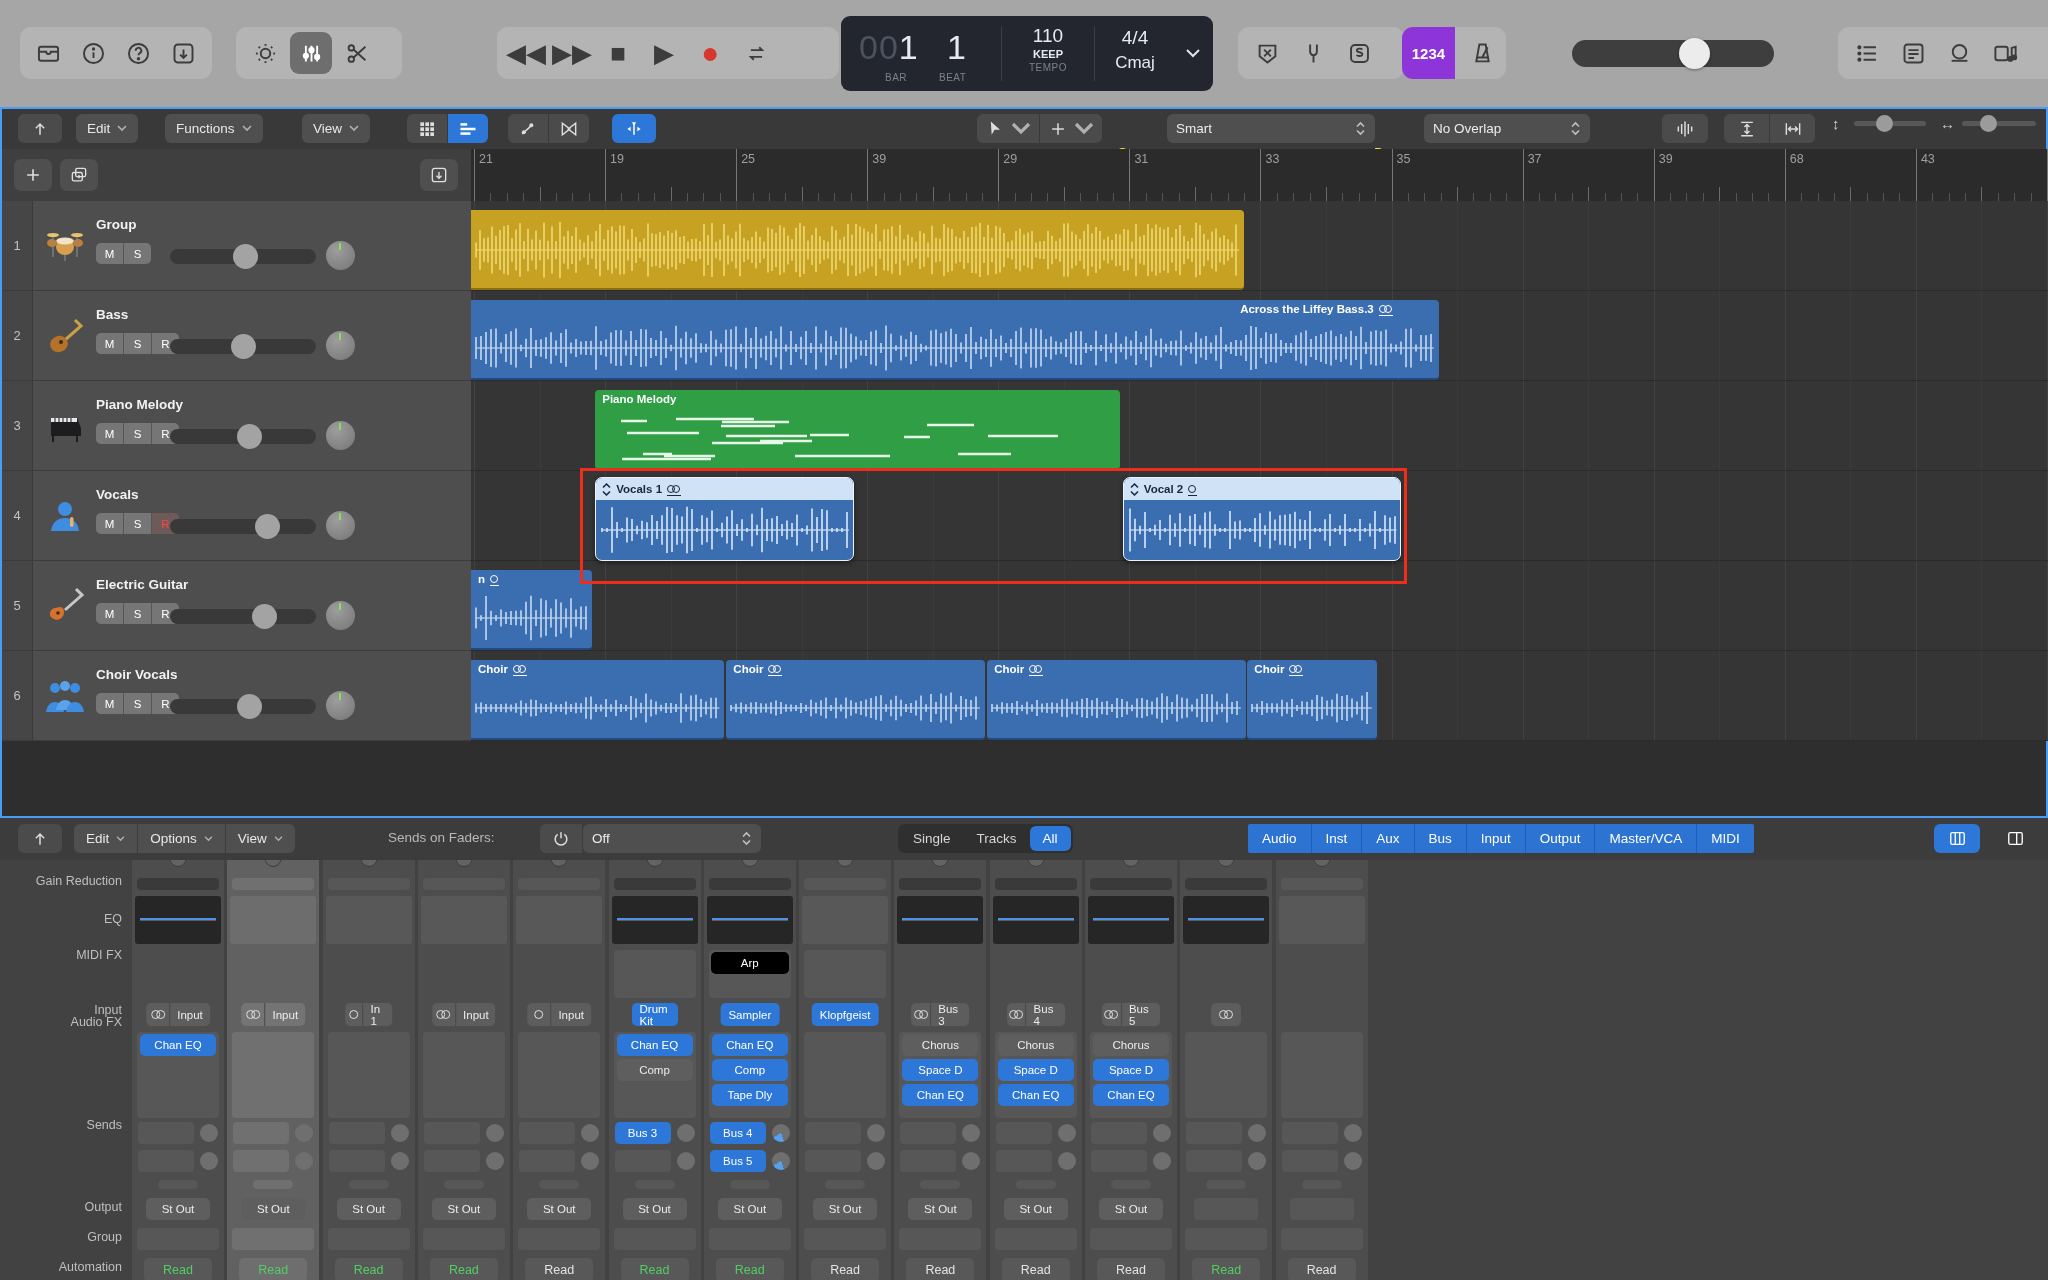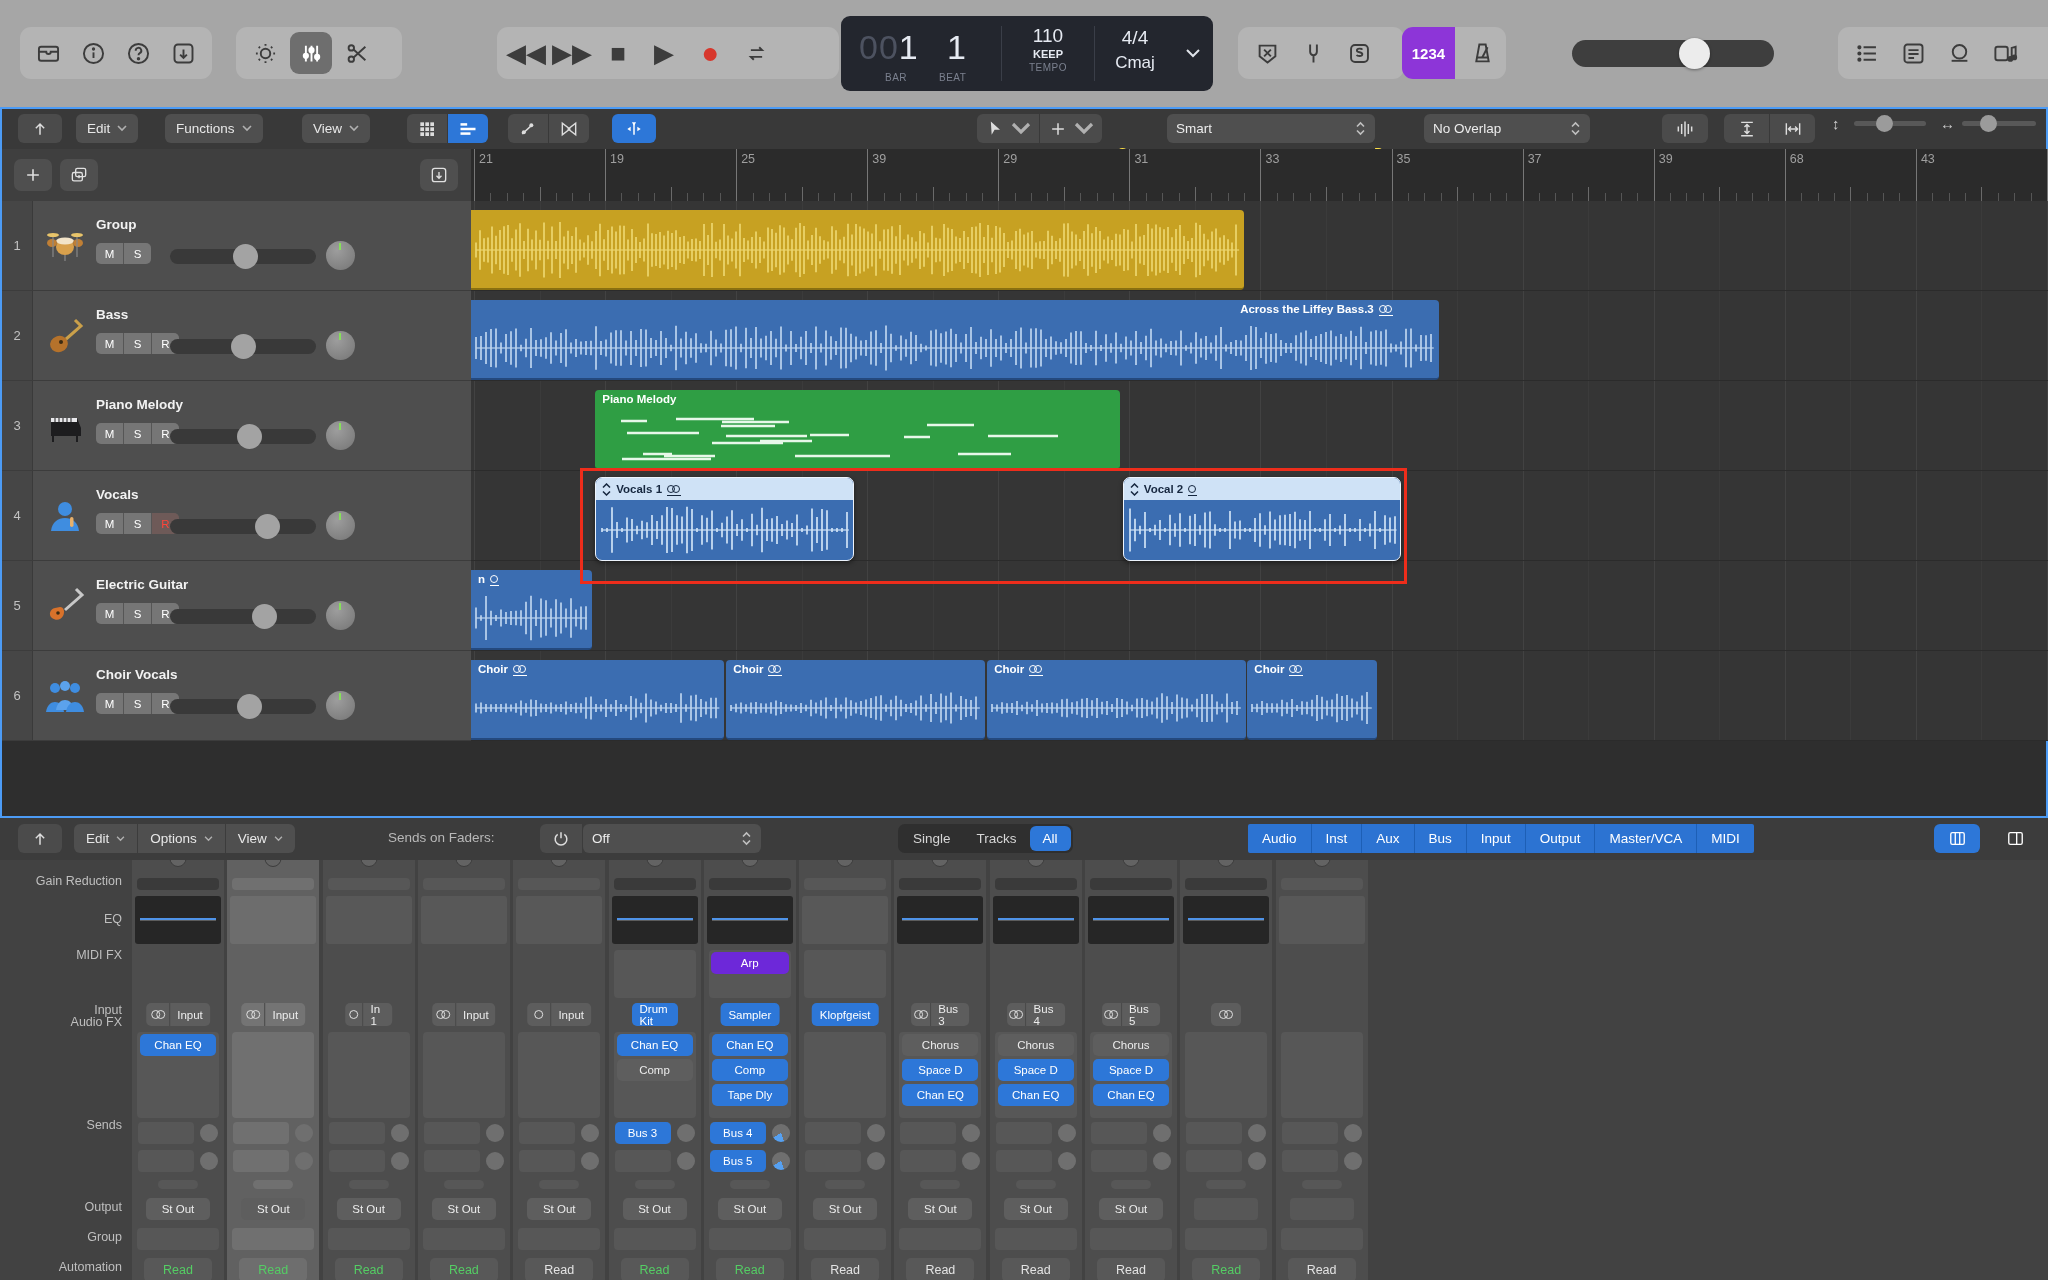--- a/index.html
+++ b/index.html
@@ -94,21 +94,21 @@
   .strip.selst{background:#616161;}
   .slot{position:absolute;left:50%;transform:translateX(-50%);background:#575757;border-radius:4px;}
   .strip.selst .slot{background:#707070;}
   .pk{position:absolute;left:50%;transform:translateX(-50%);top:-10px;width:17px;height:17px;border-radius:50%;background:#636363;border:1px solid #3c3c3c;box-sizing:border-box;}
   .eqthumb{position:absolute;left:3px;right:3px;top:36px;height:48px;border-radius:3px;background:#585858;}
   .eqthumb.curve{background:#262626;}
   .strip.selst .eqthumb{background:#6d6d6d;}
   .eqthumb.curve::after{content:'';position:absolute;left:5px;right:5px;top:22px;height:2px;background:#4f93e8;box-shadow:0 1px 0 rgba(255,255,255,.25);}
   .mbtn{position:absolute;left:50%;transform:translateX(-50%);height:22px;border-radius:5px;background:#5e5e5e;color:#ececec;font-size:11.5px;display:flex;align-items:center;justify-content:center;white-space:nowrap;}
   .mbtn.blue{background:#2d77d8;color:#fff;}
-  .mbtn.green{background:#6d28d9;color:#fff;}
+  .mbtn.green{background:#000000;color:#fff;}
   .inbtn{position:absolute;left:50%;transform:translateX(-50%);height:23px;background:#5d5d5d;border-radius:5px;display:flex;align-items:center;font-size:11.5px;color:#ececec;}
   .strip.selst .inbtn{background:#747474;}
   .inbtn.inst{background:#2d77d8;color:#fff;padding:0 8px;}
   .icpart{width:23px;height:100%;display:flex;align-items:center;justify-content:center;border-right:1px solid #494949;}
   .lblpart{padding:0 7px;}
   .cir{width:9px;height:9px;border:1.3px solid #e0e0e0;border-radius:50%;box-sizing:border-box;}
   .cir.o2{margin-left:-4px;}
   .sknob{position:absolute;width:18px;height:18px;border-radius:50%;background:#6f6f6f;}
   .sknob.arc{background:conic-gradient(from 160deg,#56a0f0 0 22%,#6f6f6f 0);}
   .rdbtn{position:absolute;left:50%;transform:translateX(-50%);top:398px;width:68px;height:24px;background:#585858;border-radius:5px;color:#e3e3e3;font-size:12.5px;display:flex;align-items:center;justify-content:center;}

